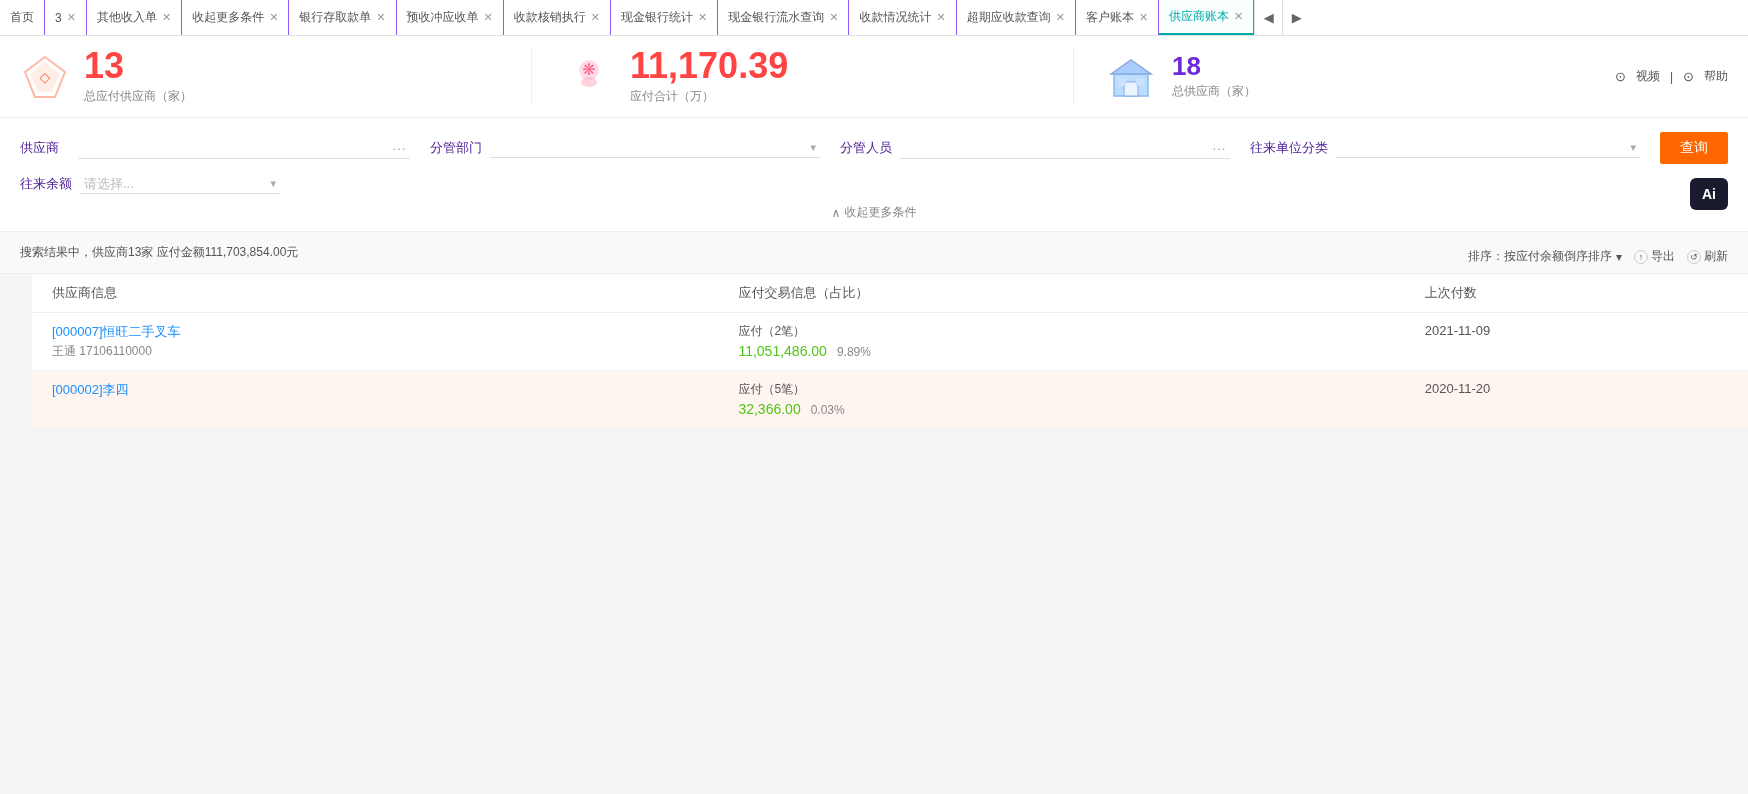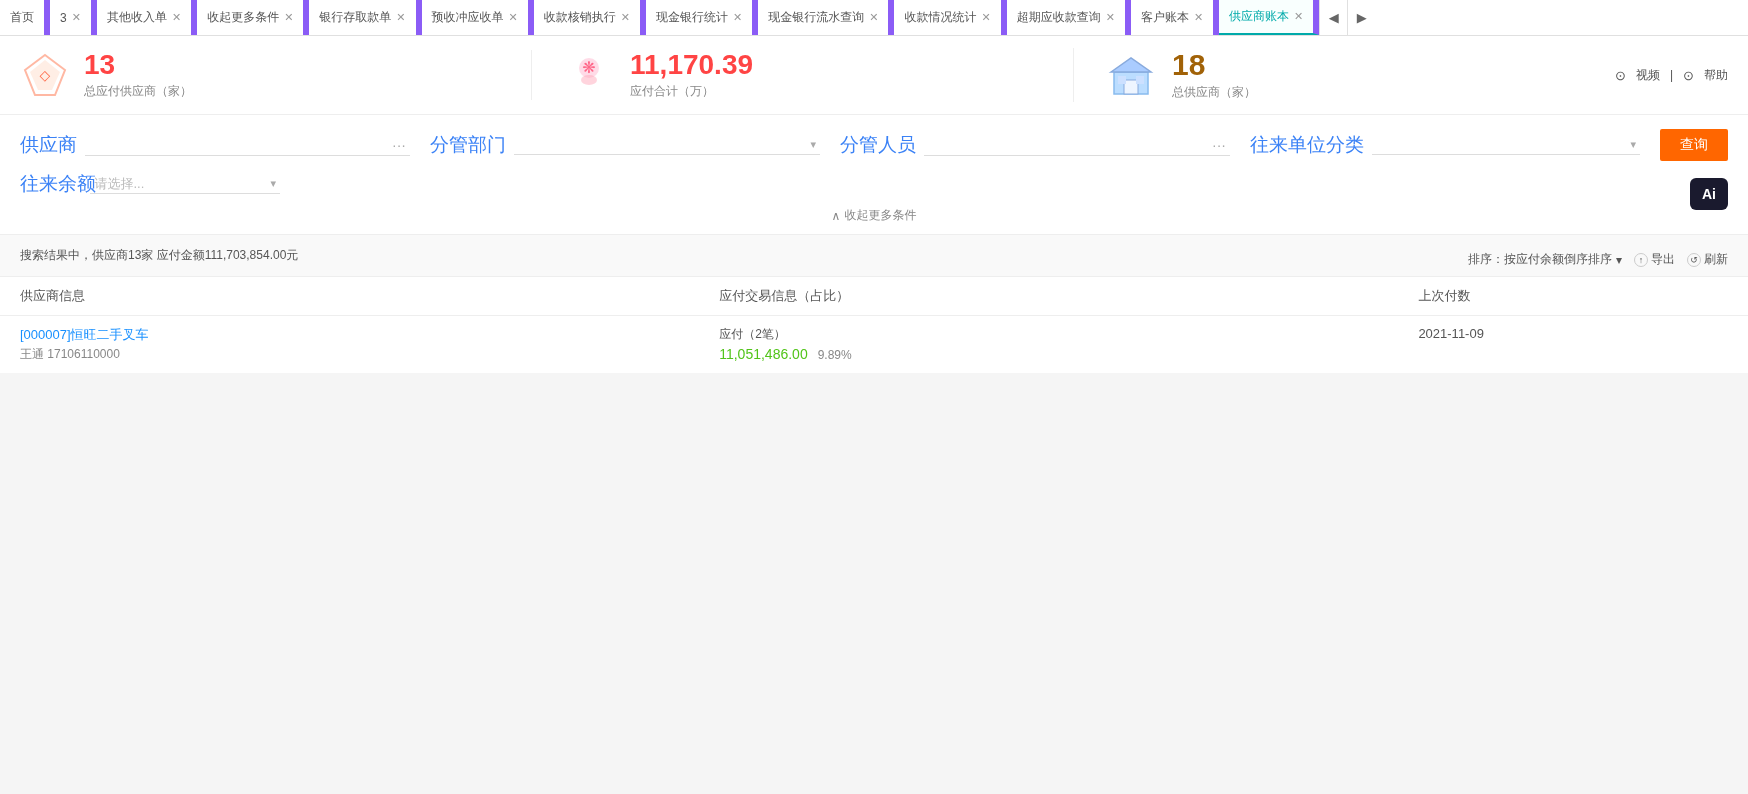--- a/index.html
+++ b/index.html
@@ -13,21 +13,21 @@
       border-bottom: 1px solid #e0e0e0;
       height: 36px;
       overflow: hidden;
     }
     .nav-tab {
       display: flex;
       align-items: center;
       padding: 0 10px;
       height: 100%;
       white-space: nowrap;
-      border-right: 6px solid #8b5cf6;
+      border-right: 1px solid #8b5cf6;
       cursor: pointer;
       font-size: 12px;
       color: #555;
     }
     .nav-tab.active { color: #00aaaa; border-bottom: 2px solid #00aaaa; background: #f9fffe; }
     .nav-tab .close-x {
       margin-left: 5px;
       color: #999;
       font-size: 11px;
       cursor: pointer;
@@ -66,21 +66,21 @@
     .stat-icon {
       width: 54px;
       height: 54px;
       display: flex;
       align-items: center;
       justify-content: center;
       font-size: 28px;
     }
     .stat-text {}
     .stat-number {
-      font-size: 28px;
+      font-size: 36px;
       font-weight: bold;
       color: #ff4444;
       line-height: 1;
     }
     .stat-label {
       font-size: 12px;
       color: #888;
       margin-top: 4px;
     }
     .top-right-links {
@@ -107,22 +107,22 @@
       margin-bottom: 10px;
     }
     .search-field {
       display: flex;
       align-items: center;
       flex: 1;
       margin-right: 20px;
     }
     .search-field label {
       white-space: nowrap;
-      font-size: 19px;
-      color: #3b82f6;
+      font-size: 13px;
+      color: #4c1d95;
       margin-right: 8px;
       min-width: 50px;
     }
     .field-with-dropdown {
       flex: 1;
       display: flex;
       align-items: center;
       border-bottom: 1px solid #ddd;
       padding: 2px 4px;
     }
@@ -263,20 +263,21 @@
     }
     .last-pay-date {
       color: #555;
       font-size: 13px;
     }
 
     
     .table-container {
       overflow-y: auto;
       max-height: 450px;
+      padding-left: 32px;
     }
     .table-container::-webkit-scrollbar { width: 6px; }
     .table-container::-webkit-scrollbar-thumb { background: #ddd; border-radius: 3px; }
 
     
     .icon-diamond {
       width: 50px; height: 50px;
       position: relative;
     }
     .icon-diamond svg { width: 50px; height: 50px; }
@@ -376,21 +377,21 @@
     <div class="stat-icon icon-store">
       <svg viewBox="0 0 50 50" xmlns="http://www.w3.org/2000/svg">
         <rect x="8" y="22" width="34" height="22" fill="#bbddff" stroke="#88bbee" stroke-width="1.5"></rect>
         <polygon points="5,22 25,8 45,22" fill="#aaccff" stroke="#88aadd" stroke-width="1.5"></polygon>
         <rect x="18" y="30" width="14" height="14" fill="#eef5ff" stroke="#88aadd" stroke-width="1"></rect>
         <rect x="12" y="26" width="8" height="8" fill="#cce0ff"></rect>
         <rect x="30" y="26" width="8" height="8" fill="#cce0ff"></rect>
       </svg>
     </div>
     <div class="stat-text">
-      <div class="stat-number" style="color:#a16207; font-size:30px;">18</div>
+      <div class="stat-number" style="color:#6d28d9; font-size:26px;">18</div>
       <div class="stat-label">总供应商（家）</div>
     </div>
   </div>
 
   <div class="top-right-links">
     <span style="font-size:13px;">⊙</span>
     <span>视频</span>
     <span>|</span>
     <span style="font-size:13px;">⊙</span>
     <span>帮助</span>
@@ -484,19 +485,27 @@
     <tbody id="table-body">
 
         <tr>
           <td><a class="supplier-link">[000007]恒旺二手叉车</a><div class="sub-text">王通  17106110000</div></td>
           <td>
             <div class="pay-count">应付（2笔）</div>
             <div><span class="pay-amount">11,051,486.00</span><span class="pay-percent">9.89%</span></div>
           </td>
           <td class="last-pay-date">2021-11-09</td>
         </tr>
+        <tr class="row-highlighted">
+          <td><a class="supplier-link">[000002]李四</a></td>
+          <td>
+            <div class="pay-count">应付（5笔）</div>
+            <div><span class="pay-amount">32,366.00</span><span class="pay-percent">0.03%</span></div>
+          </td>
+          <td class="last-pay-date">2020-11-20</td>
+        </tr>
       </tbody>
   </table>
 </div>
 
 <div style="position:fixed; right:20px; top:178px; background:#1a1a2e; color:#fff; border-radius:6px; padding:8px 12px; font-size:14px; font-weight:bold; cursor:pointer; z-index:999;">
   <span>Ai</span>
 </div>
 
 </body></html>

